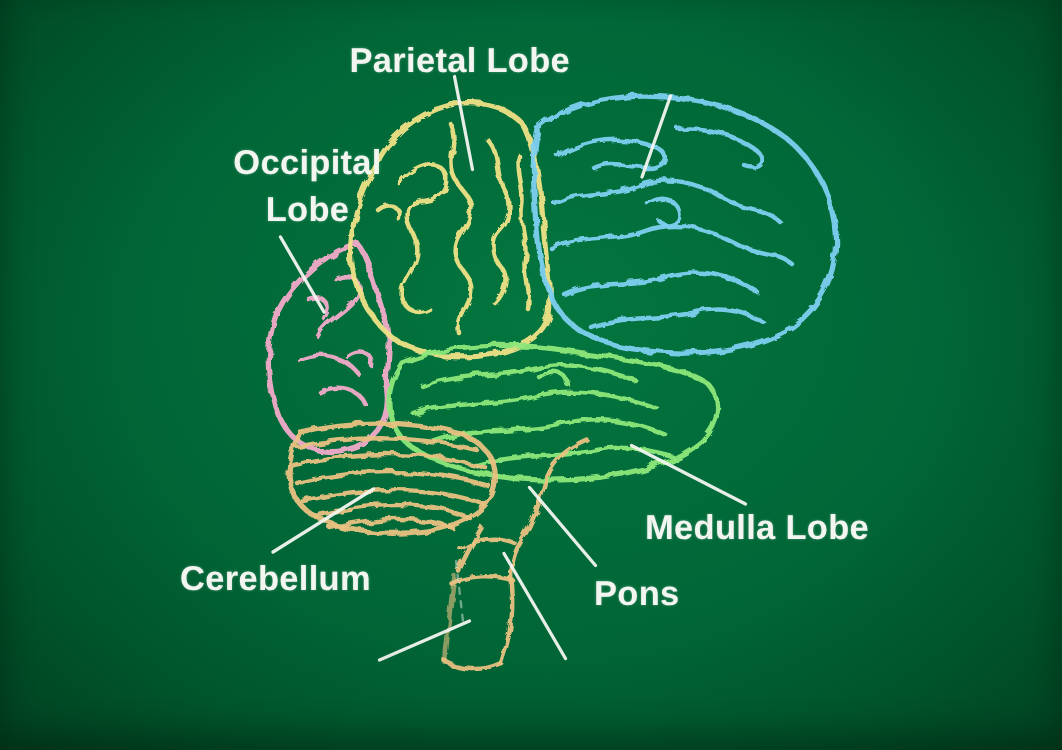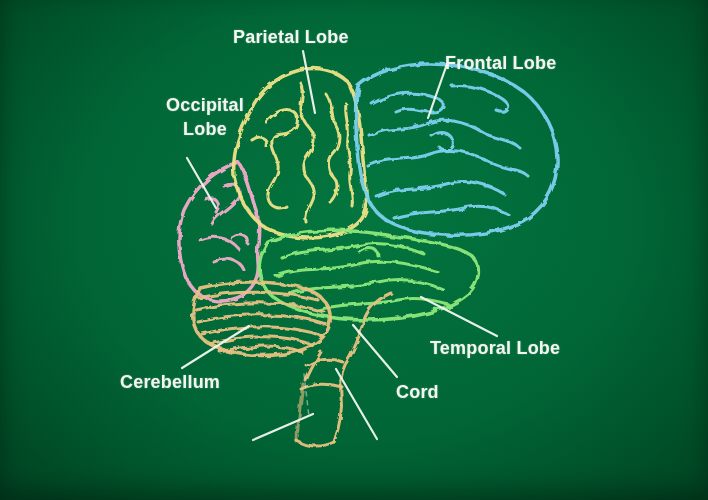--- a/index.html
+++ b/index.html
@@ -12,21 +12,21 @@
   }
   .board::after{
     content:"";position:absolute;inset:0;pointer-events:none;
     background:radial-gradient(ellipse at 50% 45%, rgba(0,0,0,0) 55%, rgba(0,25,10,0.30) 100%);
     box-shadow:inset 0 -10px 22px rgba(0,15,5,.35);
   }
   svg.brain{position:absolute;left:0;top:0;}
   .lbl{
     position:absolute;
     color:#f3f6f0;
-    font-size:18px;
+    font-size:23px;
     font-weight:700;
     letter-spacing:.2px;
     line-height:1.35;
     text-shadow:0 0 2px rgba(240,248,240,.35);
     white-space:nowrap;
     z-index:3;
   }
   .lbl-parietal   {left:233px; top:25px;}
   .lbl-frontal    {left:445px; top:51px;}
   .lbl-occipital  {left:144px; top:93px; width:122px; text-align:center; white-space:normal;}
@@ -116,19 +116,18 @@
       <line x1="497" y1="336" x2="421" y2="297"></line>
       <line x1="182" y1="368" x2="249" y2="326"></line>
       <line x1="397" y1="377" x2="353" y2="325"></line>
       <line x1="377" y1="439" x2="336" y2="369"></line>
       <line x1="253" y1="440" x2="313" y2="414"></line>
       <line x1="304" y1="374" x2="309" y2="417" stroke-dasharray="4 5" stroke-opacity="0.45" stroke-width="1.6"></line>
     </g>
   </svg>
 
   <div class="lbl lbl-parietal">Parietal Lobe</div>
-  <div class="lbl lbl-frontal">Frontal Lobe</div>
   <div class="lbl lbl-occipital">Occipital Lobe</div>
-  <div class="lbl lbl-temporal">Temporal Lobe</div>
+  <div class="lbl lbl-temporal">Medulla Lobe</div>
   <div class="lbl lbl-cerebellum">Cerebellum</div>
-  <div class="lbl lbl-pons">Cord</div>
+  <div class="lbl lbl-pons">Pons</div>
 
 </div>
 
 </body></html>

